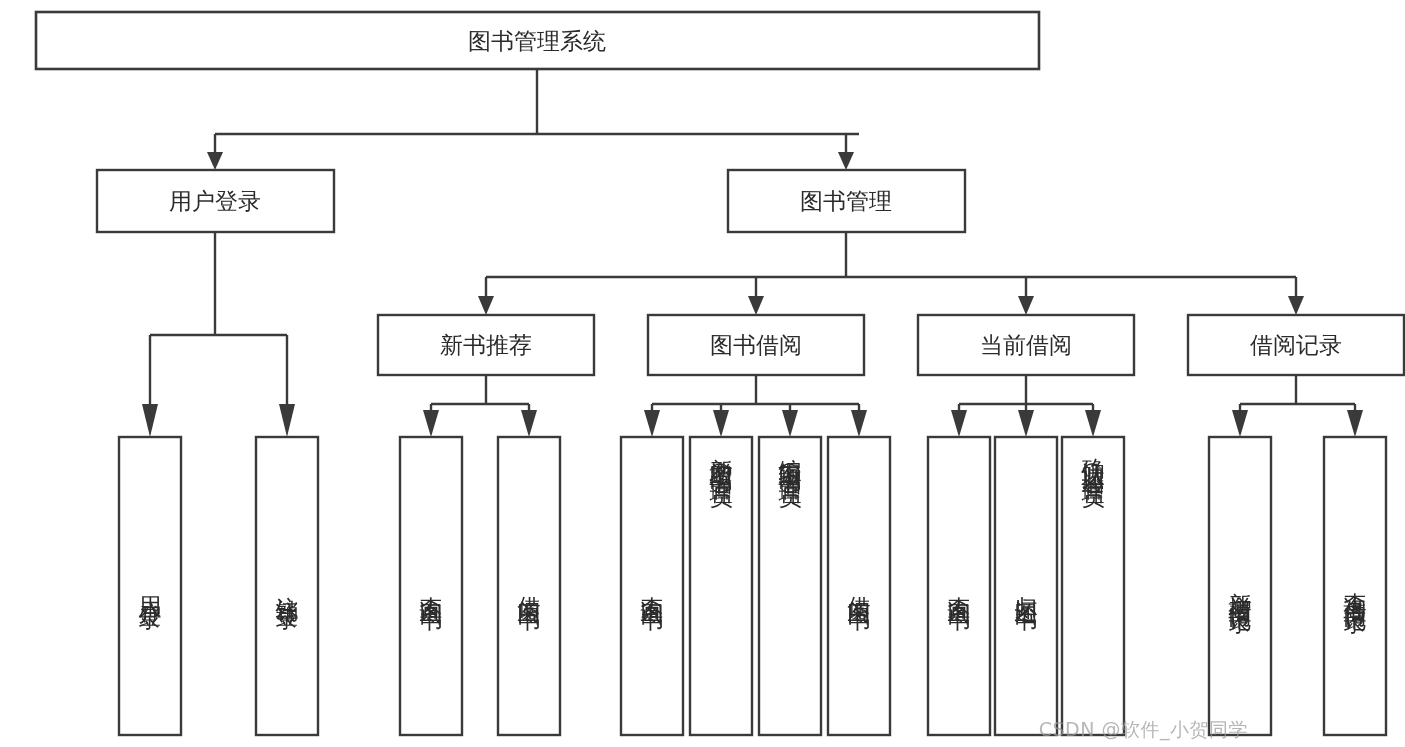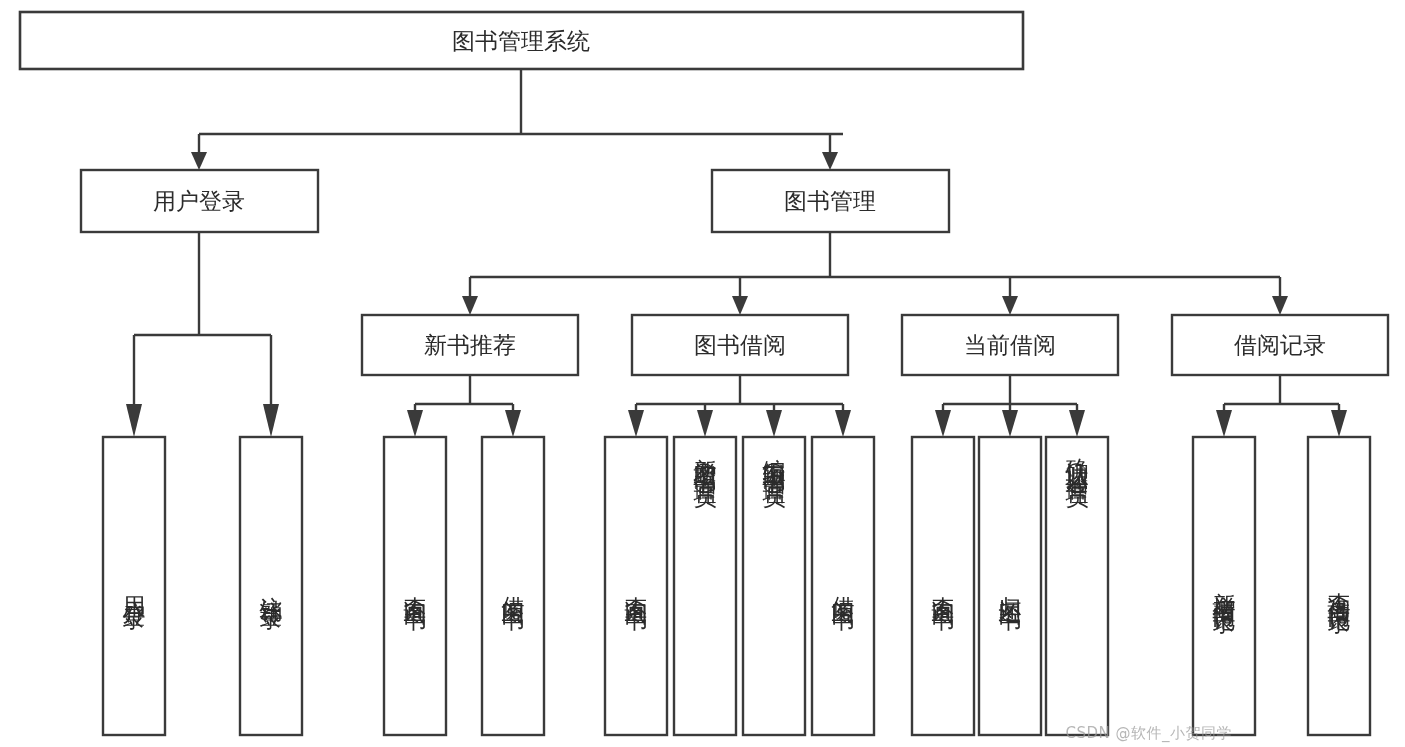--- a/index.html
+++ b/index.html
@@ -10,21 +10,21 @@
   }
   body {
     width: 1405px;
     height: 747px;
     position: relative;
     overflow: hidden;
     font-family: "DejaVu Sans", "Liberation Sans", sans-serif;
   }
   #diagram-root {
     position: absolute;
-    left: 0; top: 0;
+    left: 16px; top: 0;
     width: 1244px;
     height: 747px;
   }
   svg.flow {
     display: block;
     width: 1405px;
     height: 747px;
   }
   .node-box {
     fill: #ffffff;
@@ -73,21 +73,21 @@
     letter-spacing: 4px;
     color: #2b2b2b;
     white-space: nowrap;
     text-align: center;
   }
   #watermark {
     position: absolute;
     right: 12px;
     bottom: 4px;
     font-family: "DejaVu Sans", "Liberation Sans", sans-serif;
-    font-size: 15px;
+    font-size: 19px;
     color: #9a9a9a;
     opacity: 0.72;
     letter-spacing: 0.5px;
     white-space: nowrap;
     pointer-events: none;
     user-select: none;
   }
 </style>
 </head>
 <body>

